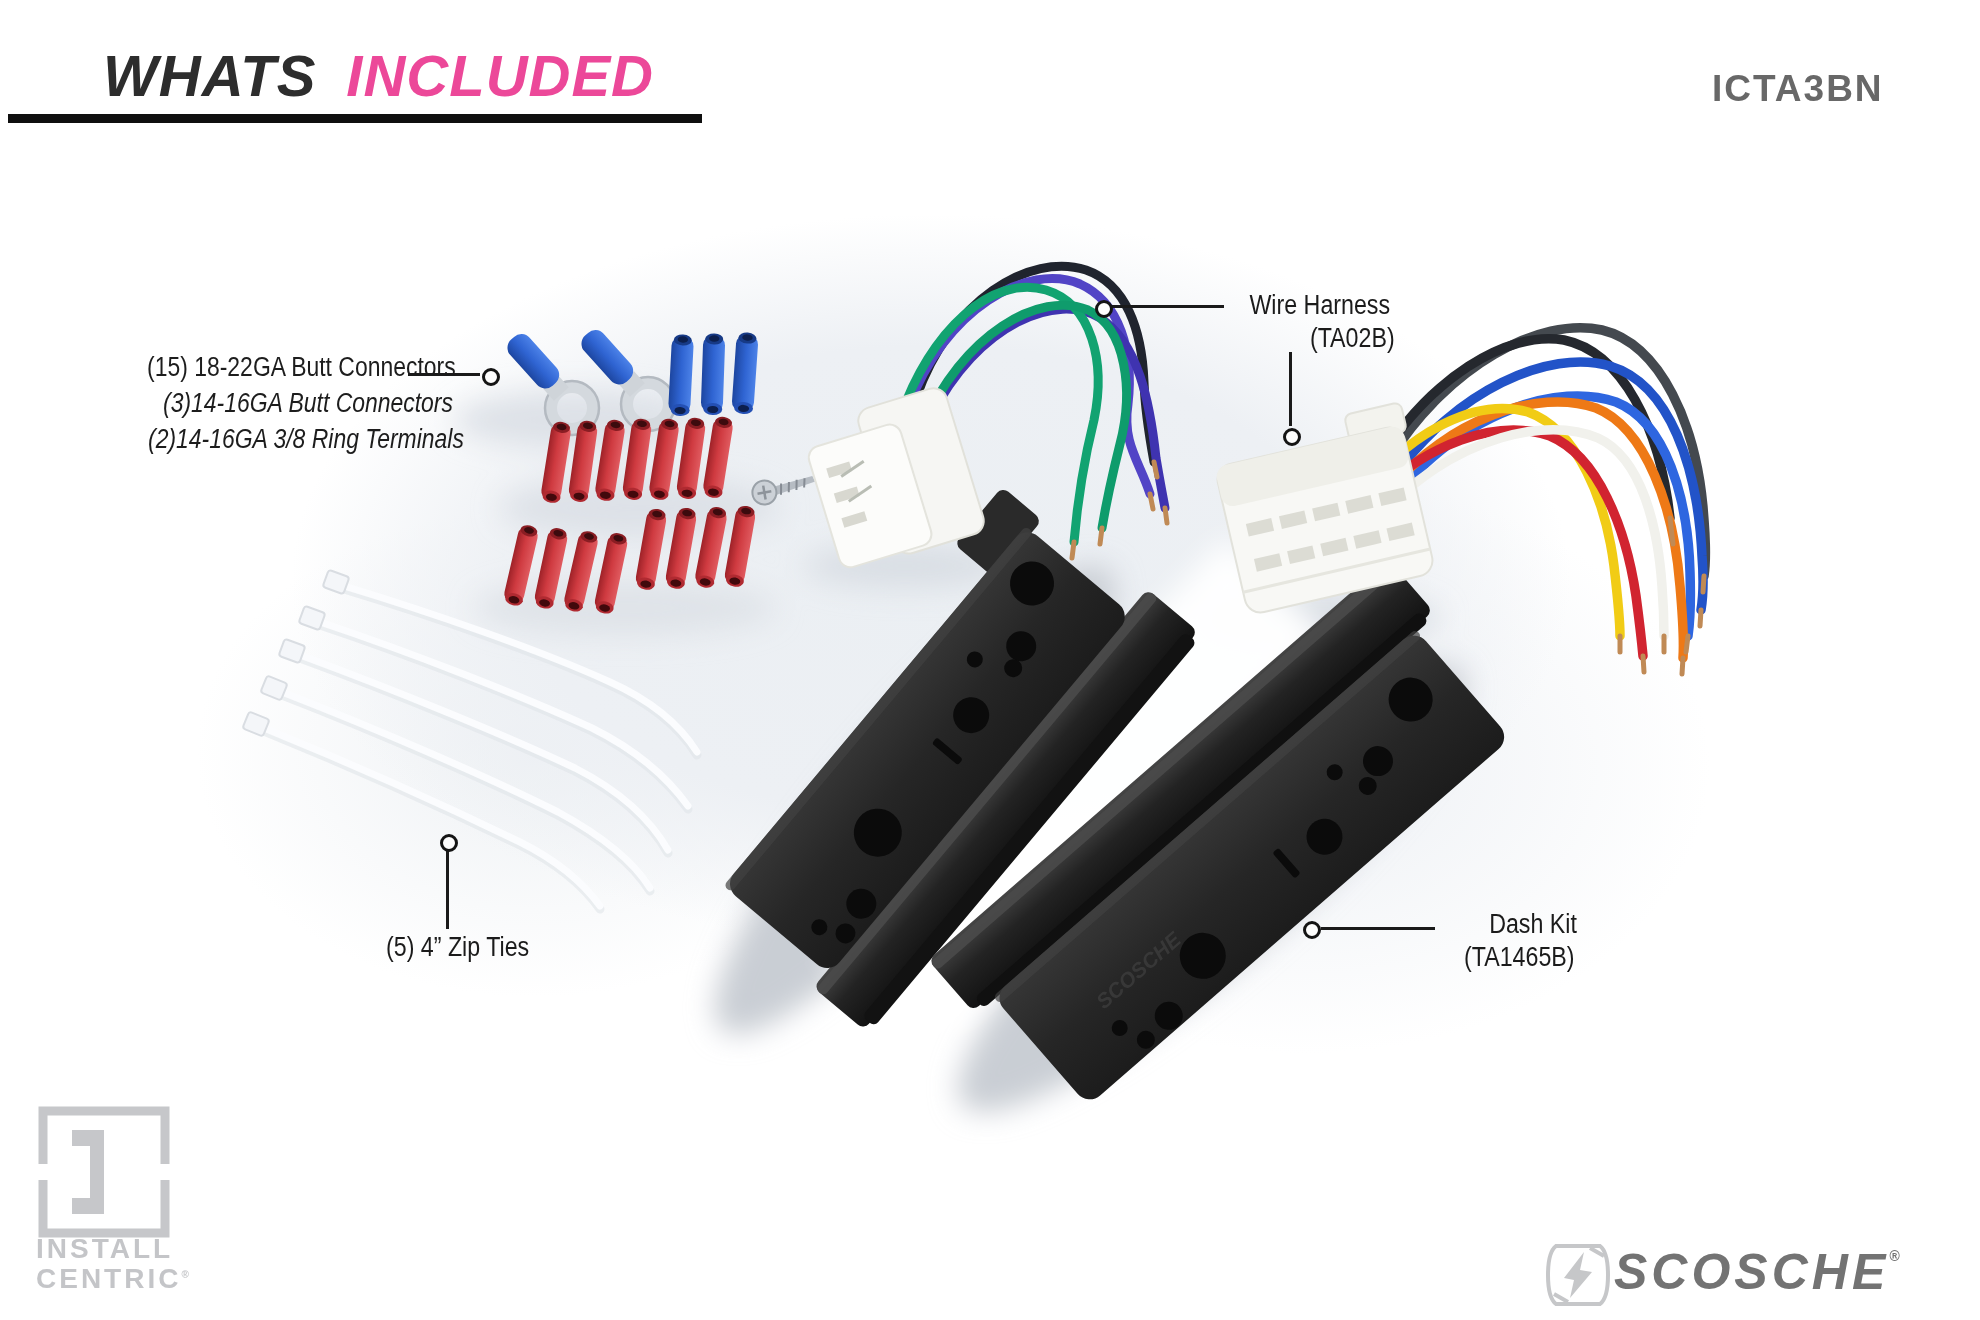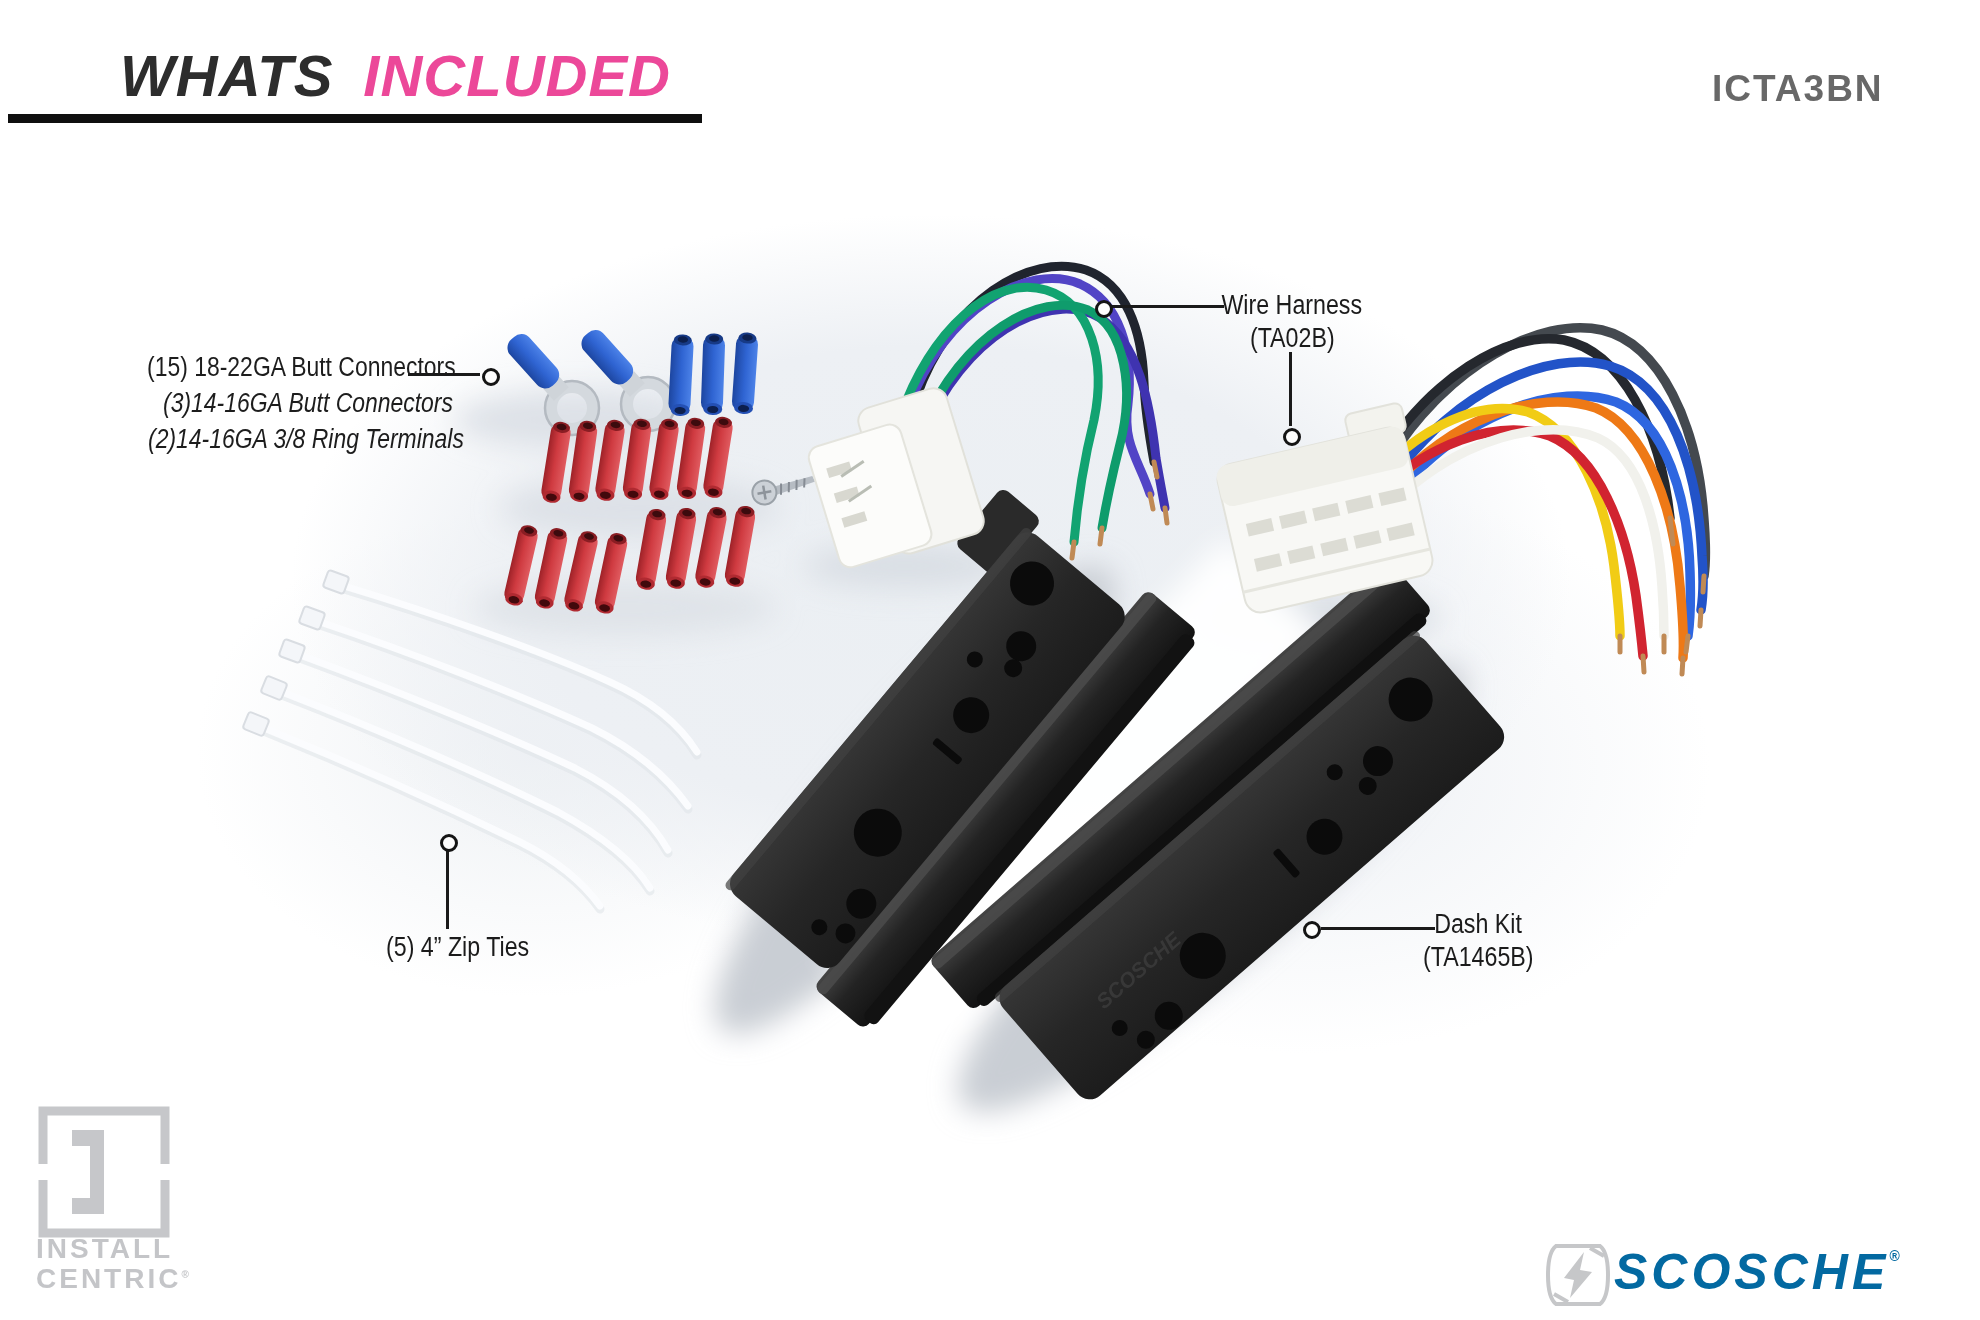--- a/index.html
+++ b/index.html
@@ -13,44 +13,44 @@
     left:0;top:0;width:1980px;height:1320px;
     background:
       radial-gradient(820px 470px at 47% 44%, #ebeff3 0%, #edf0f4 50%, rgba(255,255,255,0) 78%),
       radial-gradient(560px 400px at 66% 58%, #edf0f4 0%, rgba(255,255,255,0) 72%),
       radial-gradient(470px 340px at 27% 57%, #eef1f4 0%, rgba(255,255,255,0) 72%),
       radial-gradient(420px 230px at 55% 61%, #fbfcfe 0%, rgba(255,255,255,0) 70%);
   }
   
   .title{left:103px;top:42px;font-size:58px;font-style:italic;font-weight:700;
          letter-spacing:1px;white-space:nowrap;}
-  .title .w1{color:#2d2d2d;margin-left:17px;}
+  .title .w1{color:#2d2d2d;}
   .title .w2{color:#ec4899;margin-left:30px;}
   .title-rule{left:8px;top:114px;width:694px;height:9px;background:#0f0f0f;}
   .pcode{left:1712px;top:68px;font-size:37px;font-weight:700;
          color:#686868;letter-spacing:2px;white-space:nowrap;}
   
   .plist{left:138px;top:349px;font-size:27px;color:#1d1d1d;line-height:36px;white-space:nowrap;text-align:center;}
   .plist .line{height:36px;}
   .plist .line span{display:inline-block;transform:scaleX(.85);transform-origin:left center;}
   .plist .indent{padding-left:10px;font-style:italic;}
   
-  .co{font-size:27px;color:#1b1b1b;line-height:33px;text-align:center;white-space:nowrap;}
+  .co{font-size:27px;color:#1b1b1b;line-height:33px;text-align:right;white-space:nowrap;}
   .co span{display:inline-block;transform:scaleX(.86);transform-origin:center;}
   .zip-label span{transform-origin:left center;}
   
   .hline{height:3px;background:#1a1a1a;}
   .vline{width:3px;background:#1a1a1a;}
   .dot{width:12px;height:12px;border:3px solid #141414;border-radius:50%;background:#fdfdfd;}
   
   .ic-text{left:36px;top:1236px;font-size:28px;font-weight:700;color:#c4c5c8;
            letter-spacing:3px;line-height:26px;white-space:nowrap;}
   .ic-text sup{font-size:10px;letter-spacing:0;}
   .sco-word{left:1614px;top:1243px;font-size:50px;font-weight:700;font-style:italic;
-            color:#0369a1;letter-spacing:4px;white-space:nowrap;}
+            color:#737373;letter-spacing:4px;white-space:nowrap;}
   .sco-word sup{font-size:14px;letter-spacing:0;vertical-align:28px;}
 </style>
 </head>
 <body>
 
 <div class="abs photo-bg"></div>
 
 <svg class="abs" style="left:0;top:0" width="1980" height="1320" viewBox="0 0 1980 1320">
   <defs>
     <filter id="b14" x="-60%" y="-60%" width="220%" height="220%">

